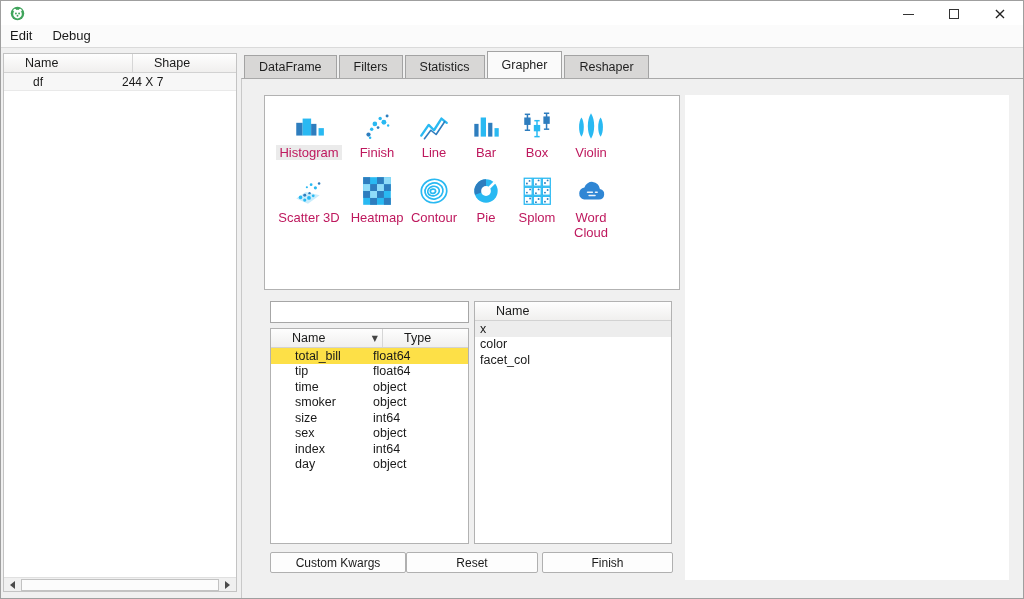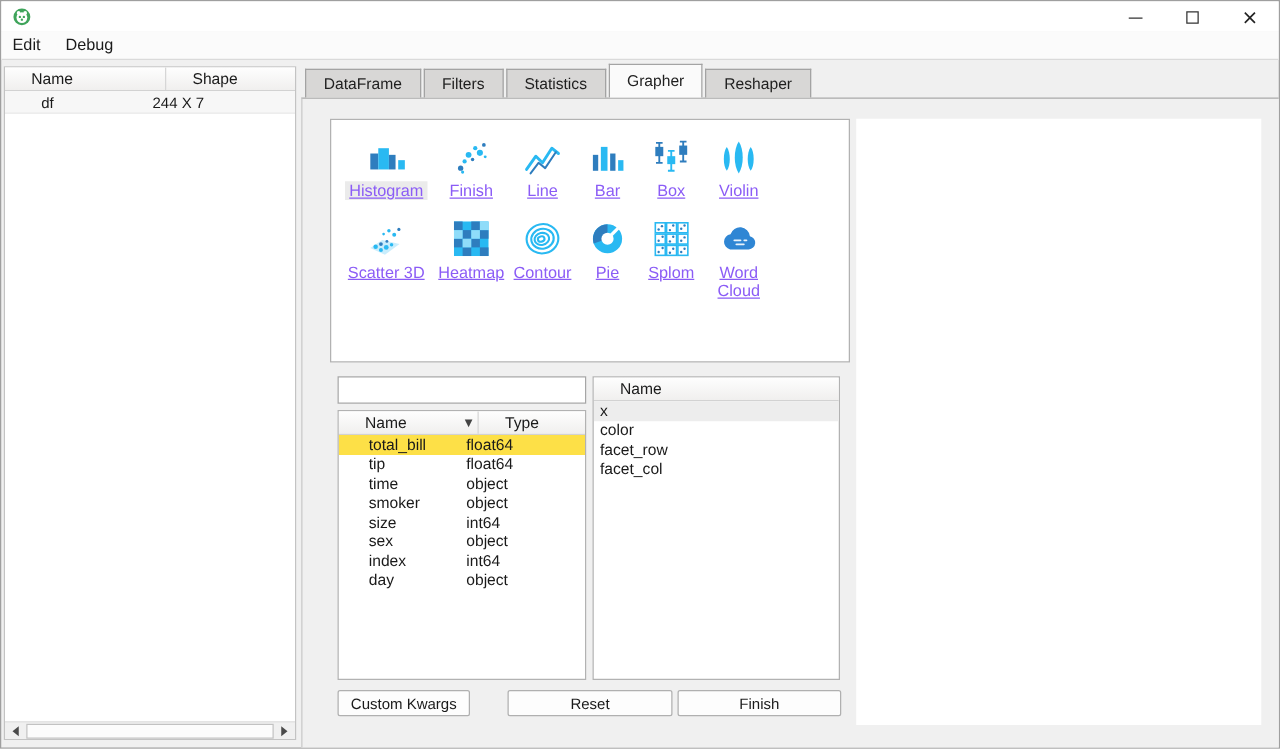--- a/index.html
+++ b/index.html
@@ -39,40 +39,40 @@
   .tabbar{position:absolute;left:243px;top:54px;height:23px;display:flex;align-items:center;z-index:3;}
   .tab{height:23px;display:flex;align-items:center;padding:0 14px;background:#d8d7d6;border:1px solid #a3a3a3;border-bottom:none;margin-right:2px;font-size:12.5px;color:#1f1f1f;}
   .tab.selected{background:#fafafa;height:27px;margin-top:-4px;border-color:#a3a3a3;position:relative;z-index:4;}
   .tab-panel{position:absolute;left:240px;top:77px;width:784px;height:521px;background:#f0f0f0;border-top:1px solid #a9a9a9;border-left:1px solid #c9c9c9;}
   
   .plot-selector{position:absolute;left:22px;top:16px;width:416px;height:195px;background:#fff;border:1px solid #b2b2b2;}
   .plot-grid{display:grid;grid-template-columns:76px 60px 54px 50px 52px 56px;padding:13px 0 0 6px;row-gap:14px;}
   .plot-item{display:flex;flex-direction:column;align-items:center;}
   .plot-icon{width:34px;height:34px;flex:0 0 auto;}
   .plot-icon svg{width:34px;height:34px;display:block;}
-  .plot-label{font-size:13px;line-height:15px;text-align:center;color:#8b5cf6;padding:0 3px;margin-top:2px;white-space:pre-line;text-decoration:underline;}
+  .plot-label{font-size:13px;line-height:15px;text-align:center;color:#be185d;padding:0 3px;margin-top:2px;white-space:pre-line;}
   .plot-item.selected .plot-label{background:#ebebeb;}
   
   .search{position:absolute;left:28px;top:222px;width:199px;height:22px;border:1px solid #a6a6a6;background:#fff;outline:none;font-family:inherit;font-size:12px;padding:0 4px;}
   .cols-table{position:absolute;left:28px;top:249px;width:199px;height:216px;background:#fff;border:1px solid #b2b2b2;overflow:hidden;}
   .cols-table .hc-name{width:96px;border-right:1px solid #d6d6d6;height:100%;display:flex;align-items:center;justify-content:space-between;padding-right:4px;}
   .cols-table .hc-type{flex:1;height:100%;display:flex;align-items:center;}
   .sort-arrow{font-size:8px;color:#444;font-family:"DejaVu Sans",sans-serif;}
   .crow{display:flex;height:15.5px;align-items:center;font-size:12.5px;}
   .crow.selected{background:#fde047;}
   .crow .c-name{width:96px;padding-left:24px;}
   .crow .c-type{flex:1;padding-left:6px;}
   .args-list{position:absolute;left:232px;top:222px;width:198px;height:243px;background:#fff;border:1px solid #b2b2b2;overflow:hidden;}
   .args-list .tbl-header{padding-left:0;}
   .args-list .hc-only{flex:1;height:100%;display:flex;align-items:center;}
   .arow{height:15.5px;display:flex;align-items:center;padding-left:5px;font-size:12.5px;}
   .arow.selected{background:#ededed;}
   
   .btn{position:absolute;top:473px;height:21px;background:#fdfdfd;border:1px solid #b0b0b0;border-radius:2px;font-family:inherit;font-size:12px;color:#1a1a1a;display:flex;align-items:center;justify-content:center;}
-  .btn-kwargs{left:28px;width:106px;}
+  .btn-kwargs{left:28px;width:136px;}
   .btn-reset{left:164px;width:132px;}
   .btn-finish{left:300px;width:131px;}
   
   .plot-area{position:absolute;left:443px;top:16px;width:324px;height:485px;background:#fff;}
 </style>
 </head>
 <body>
 
 <div id="window">
 
@@ -397,21 +397,20 @@
         <div class="c-type">object</div>
       </div>
     </div>
 
     <div class="args-list">
       <div class="tbl-header">
         <div class="hc hc-only">Name</div>
       </div>
       <div class="arow selected">x</div>
       <div class="arow">color</div>
-      <div class="arow">facet_row</div>
       <div class="arow">facet_col</div>
     </div>
 
     <button class="btn btn-kwargs">Custom Kwargs</button>
     <button class="btn btn-reset">Reset</button>
     <button class="btn btn-finish">Finish</button>
 
     <div class="plot-area"></div>
 
   </div>

